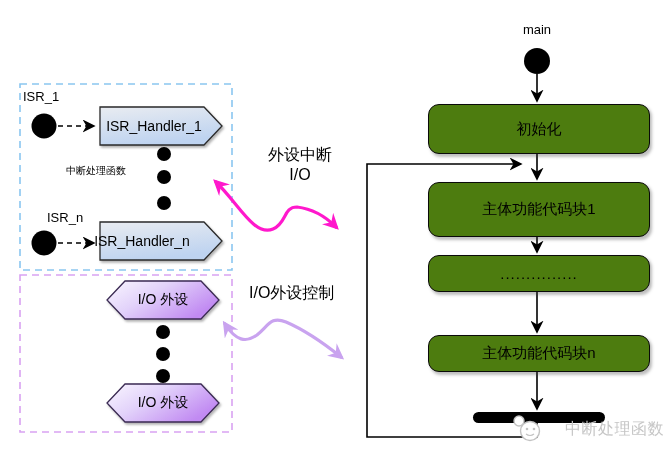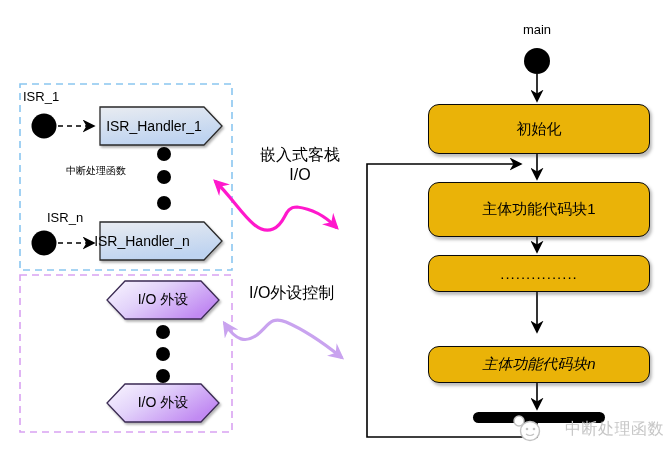--- a/index.html
+++ b/index.html
@@ -6,28 +6,28 @@
   .stage{
     position:relative;width:669px;height:457px;background:#ffffff;overflow:hidden;
     font-family:"Liberation Sans","DejaVu Sans",sans-serif;color:#000;
   }
   .layer{position:absolute;left:0;top:0;}
   .lbl{position:absolute;white-space:nowrap;}
   .center{display:flex;align-items:center;justify-content:center;text-align:center;}
   
   .act{
     position:absolute;left:428px;width:222px;box-sizing:border-box;
-    background:#eab308;border:1.6px solid #0a0a0a;border-radius:11px;
+    background:#4d7c0f;border:1.6px solid #0a0a0a;border-radius:11px;
     display:flex;align-items:center;justify-content:center;
     font-size:15px;box-shadow:2px 2.5px 3px rgba(70,70,70,.35);
   }
   #act-0{top:104px;height:50px;}
   #act-1{top:182px;height:55px;}
   #act-2{top:255px;height:37px;letter-spacing:1px;}
-  #act-3{top:346px;height:37px;font-style:italic;}
+  #act-3{top:335px;height:37px;}
   
   .shape-lbl{position:absolute;font-size:14px;}
   #hdl-1{left:100px;top:107px;width:108px;height:38px;}
   #hdl-n{left:88px;top:222px;width:108px;height:38px;}
   #hex-1{left:107px;top:281px;width:112px;height:38px;}
   #hex-2{left:107px;top:384px;width:112px;height:38px;}
   
   #lbl-isr1{left:23px;top:89px;font-size:13px;}
   #lbl-isrn{left:23px;top:210px;font-size:13px;margin-left:24px;}
   #lbl-caption{left:48px;top:164px;width:96px;text-align:center;font-size:10px;}
@@ -117,21 +117,21 @@
   <div class="lbl" id="lbl-isr1">ISR_1</div>
   <div class="shape-lbl center" id="hdl-1">ISR_Handler_1</div>
   <div class="lbl" id="lbl-caption">中断处理函数</div>
   <div class="lbl" id="lbl-isrn">ISR_n</div>
   <div class="shape-lbl center" id="hdl-n">ISR_Handler_n</div>
 
   <div class="shape-lbl center" id="hex-1">I/O 外设</div>
   <div class="shape-lbl center" id="hex-2">I/O 外设</div>
 
   <div class="lbl" id="lbl-interrupt">
-    <span>嵌入式客栈</span>
+    <span>外设中断</span>
     <span>I/O</span>
   </div>
   <div class="lbl" id="lbl-iocontrol">I/O外设控制</div>
 
   <div class="lbl" id="lbl-main">main</div>
   <div class="act" id="act-0">初始化</div>
   <div class="act" id="act-1">主体功能代码块1</div>
   <div class="act" id="act-2">...............</div>
   <div class="act" id="act-3">主体功能代码块n</div>
 

